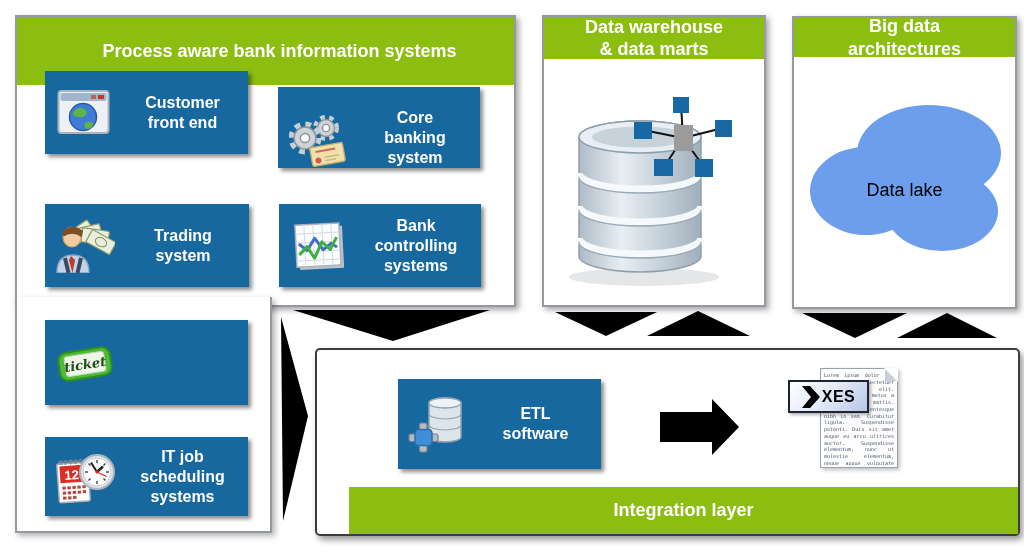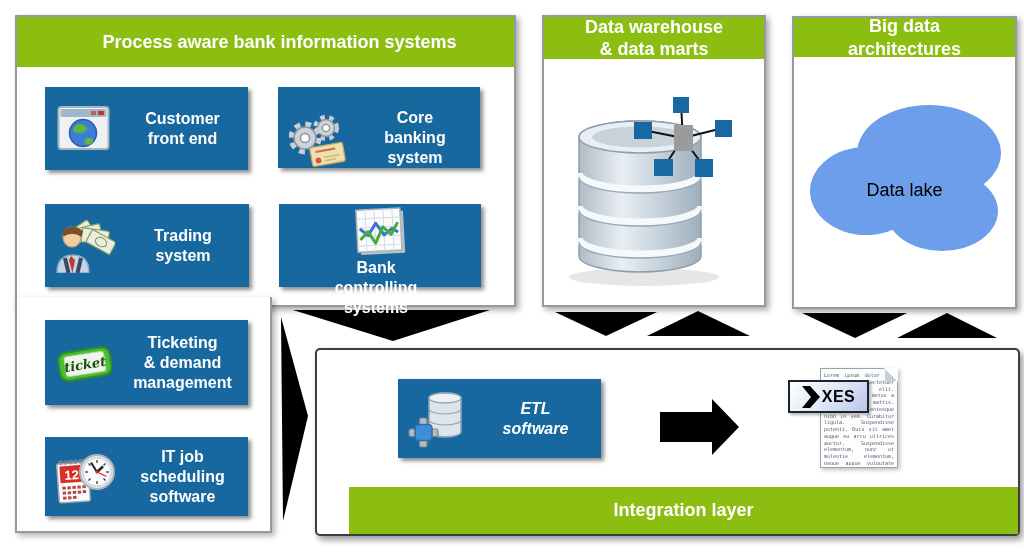--- a/index.html
+++ b/index.html
@@ -43,25 +43,25 @@
     border:2px solid #1c2430;box-shadow:2px 2px 3px rgba(0,0,0,.3);box-sizing:border-box;
     display:flex;align-items:center;justify-content:center;gap:2px;}
   #xes-badge .xes-text{font-weight:bold;font-size:16px;color:#000;letter-spacing:.5px;line-height:1;}
 </style>
 </head>
 <body>
 
 <div id="canvas">
 
   <div class="panel" id="left-panel">
-    <div class="panel-header" style="height:50px;font-size:18px;padding-left:28px;">Process aware bank information systems</div>
+    <div class="panel-header" style="height:68px;font-size:18px;padding-left:28px;">Process aware bank information systems</div>
   </div>
   <div id="left-panel-ext"></div>
 
-  <div class="sysbox" style="left:45px;top:87px;width:203px;height:83px;">
+  <div class="sysbox" style="left:45px;top:71px;width:203px;height:83px;">
     <span class="icon-wrap">
       <svg width="56" height="48" viewBox="0 0 56 48">
         <rect x="1.5" y="2" width="50" height="42" rx="3" fill="#eef1f4" stroke="#a9b4bf" stroke-width="2"></rect>
         <rect x="3.5" y="4" width="46" height="8" rx="2" fill="#9fb6cc"></rect>
         <rect x="41" y="6" width="6" height="4" fill="#cc3322"></rect>
         <rect x="34" y="6" width="5" height="4" fill="#c06050"></rect>
         <circle cx="26" cy="28" r="13.5" fill="#3f7cd6" stroke="#2a5ca8" stroke-width="1.5"></circle>
         <path d="M16 24 q4 -7 10 -4.5 q6 2.5 2.5 6.5 q-2 3 -7 2 q-6 0 -5.5 -4z" fill="#5cb544"></path>
         <path d="M28 34 q5 -2.5 8.5 .5 q-1 5 -6 5.5 q-4.5 -1 -2.5 -6z" fill="#5cb544"></path>
       </svg>
@@ -119,21 +119,21 @@
         <path d="M26 39 l-3.5 15" stroke="#3a4a63" stroke-width="4"></path>
         <path d="M16 37 l4 4 -2.5 13 -3.5 -13z" fill="#c0392b"></path>
         <ellipse cx="17" cy="18" rx="9" ry="10" fill="#f2cda4" stroke="#cf9f6c" stroke-width="1.2"></ellipse>
         <path d="M7 13 q10 -10 21 -1 l-1.5 6 q-9 -6 -18 -.5z" fill="#7b4f28"></path>
       </svg>
     </span>
     <span class="sysbox-label">Trading
 system</span>
   </div>
 
-  <div class="sysbox" style="left:279px;top:204px;width:202px;height:83px;flex-direction:column;">
+  <div class="sysbox" style="left:279px;top:204px;width:202px;height:83px;">
     <span class="icon-wrap">
       <svg width="56" height="54" viewBox="0 0 56 54">
         <g transform="rotate(-3 28 27)">
           <rect x="8" y="8" width="44" height="42" fill="#b9c1c9"></rect>
           <rect x="5" y="5" width="44" height="42" fill="#fbfcfd" stroke="#aab3bc" stroke-width="1.5"></rect>
           <path d="M14 5 V47 M23 5 V47 M32 5 V47 M41 5 V47 M5 14 H49 M5 23 H49 M5 32 H49 M5 41 H49" stroke="#d3dae0" stroke-width="1"></path>
           <polyline points="8,24 16,31 24,19 32,31 40,25 46,29" fill="none" stroke="#3f6fd0" stroke-width="3" stroke-linejoin="round"></polyline>
           <polyline points="8,35 16,27 23,39 31,23 39,31 46,19" fill="none" stroke="#3faf3f" stroke-width="3" stroke-linejoin="round"></polyline>
         </g>
       </svg>
@@ -146,23 +146,20 @@
   <div class="sysbox" style="left:45px;top:320px;width:203px;height:85px;">
     <span class="icon-wrap">
       <svg width="58" height="48" viewBox="0 0 58 48">
         <g transform="rotate(-9 29 25)">
           <rect x="3" y="11" width="52" height="28" rx="8" fill="#4dbb36" stroke="#2e8f1d" stroke-width="2"></rect>
           <rect x="9" y="15" width="40" height="20" rx="3" fill="#eef6ea" stroke="#bcd9b4"></rect>
           <text x="29" y="30" text-anchor="middle" font-size="13" font-style="italic" font-weight="bold" fill="#1e4d14" font-family="'DejaVu Serif',serif">ticket</text>
         </g>
       </svg>
     </span>
-    <span class="sysbox-label">Ticketing
-&amp; demand
-management</span>
   </div>
 
   <div class="sysbox" style="left:45px;top:437px;width:203px;height:79px;">
     <span class="icon-wrap">
       <svg width="60" height="58" viewBox="0 0 60 58">
         <g transform="rotate(-4 18 34)">
           <rect x="3" y="15" width="31" height="39" rx="2" fill="#fdfdfd" stroke="#a7aeb6" stroke-width="1.5"></rect>
           <rect x="5.5" y="17.5" width="26" height="17" fill="#d93025"></rect>
           <text x="10" y="31.5" font-size="13" font-weight="bold" fill="#fff" font-family="'Liberation Sans',sans-serif">12</text>
           <g fill="#b04a42">
@@ -202,21 +199,21 @@
             <line x1="35.5" y1="30.5" x2="33.5" y2="32.5"></line>
         </g>
         <line x1="42" y1="24" x2="48" y2="18.5" stroke="#222" stroke-width="2.5"></line>
         <line x1="42" y1="24" x2="36" y2="14.5" stroke="#222" stroke-width="2"></line>
         <line x1="42" y1="24" x2="51.5" y2="28.5" stroke="#d22" stroke-width="1.2"></line>
         <circle cx="42" cy="24" r="1.6" fill="#d22"></circle>
       </svg>
     </span>
     <span class="sysbox-label">IT job
 scheduling
-software</span>
+systems</span>
   </div>
 
   <div class="panel" id="warehouse-panel">
     <div class="panel-header" style="height:42px;font-size:18px;">Data warehouse
 &amp; data marts</div>
     <svg style="position:absolute;left:0;top:55px;" width="216" height="229" viewBox="0 0 216 229">
       <ellipse cx="100" cy="205" rx="75" ry="9" fill="rgba(90,100,110,0.16)"></ellipse>
       <defs>
         <linearGradient id="cylg" x1="0" y1="0" x2="1" y2="0">
           <stop offset="0" stop-color="#aebbc6"></stop>
@@ -283,21 +280,21 @@
   <svg class="blacktri" style="left:897px;top:312px;" width="100" height="27" viewBox="0 0 100 27">
     <polygon points="0,26 100,26 50,1" fill="#000"></polygon>
   </svg>
 
   <div id="integration-panel">
     <div id="integration-band">
       <span>Integration layer</span>
     </div>
   </div>
 
-  <div class="sysbox" style="left:398px;top:379px;width:203px;height:79px;font-style:italic;">
+  <div class="sysbox" style="left:398px;top:379px;width:203px;height:90px;">
     <span class="icon-wrap">
       <svg width="62" height="60" viewBox="0 0 62 60">
         <path d="M22 9 A16 5 0 0 1 54 9 L54 43 A16 5 0 0 1 22 43 Z" fill="#dde5ec" stroke="#93a2b0" stroke-width="1.5"></path>
         <path d="M22 20 A16 5 0 0 0 54 20" fill="none" stroke="#93a2b0" stroke-width="1.2"></path>
         <path d="M22 31 A16 5 0 0 0 54 31" fill="none" stroke="#93a2b0" stroke-width="1.2"></path>
         <ellipse cx="38" cy="9" rx="16" ry="5" fill="#eef2f6" stroke="#93a2b0" stroke-width="1.3"></ellipse>
         <rect x="2" y="40" width="29" height="7.5" rx="2" fill="#b6bcc3" stroke="#7d848c" stroke-width="1.2"></rect>
         <rect x="12.5" y="29" width="7.5" height="29" rx="2" fill="#b6bcc3" stroke="#7d848c" stroke-width="1.2"></rect>
         <rect x="8" y="35.5" width="17" height="16" rx="3.5" fill="#3f8fd6" stroke="#2a6fae" stroke-width="1.5"></rect>
       </svg>

